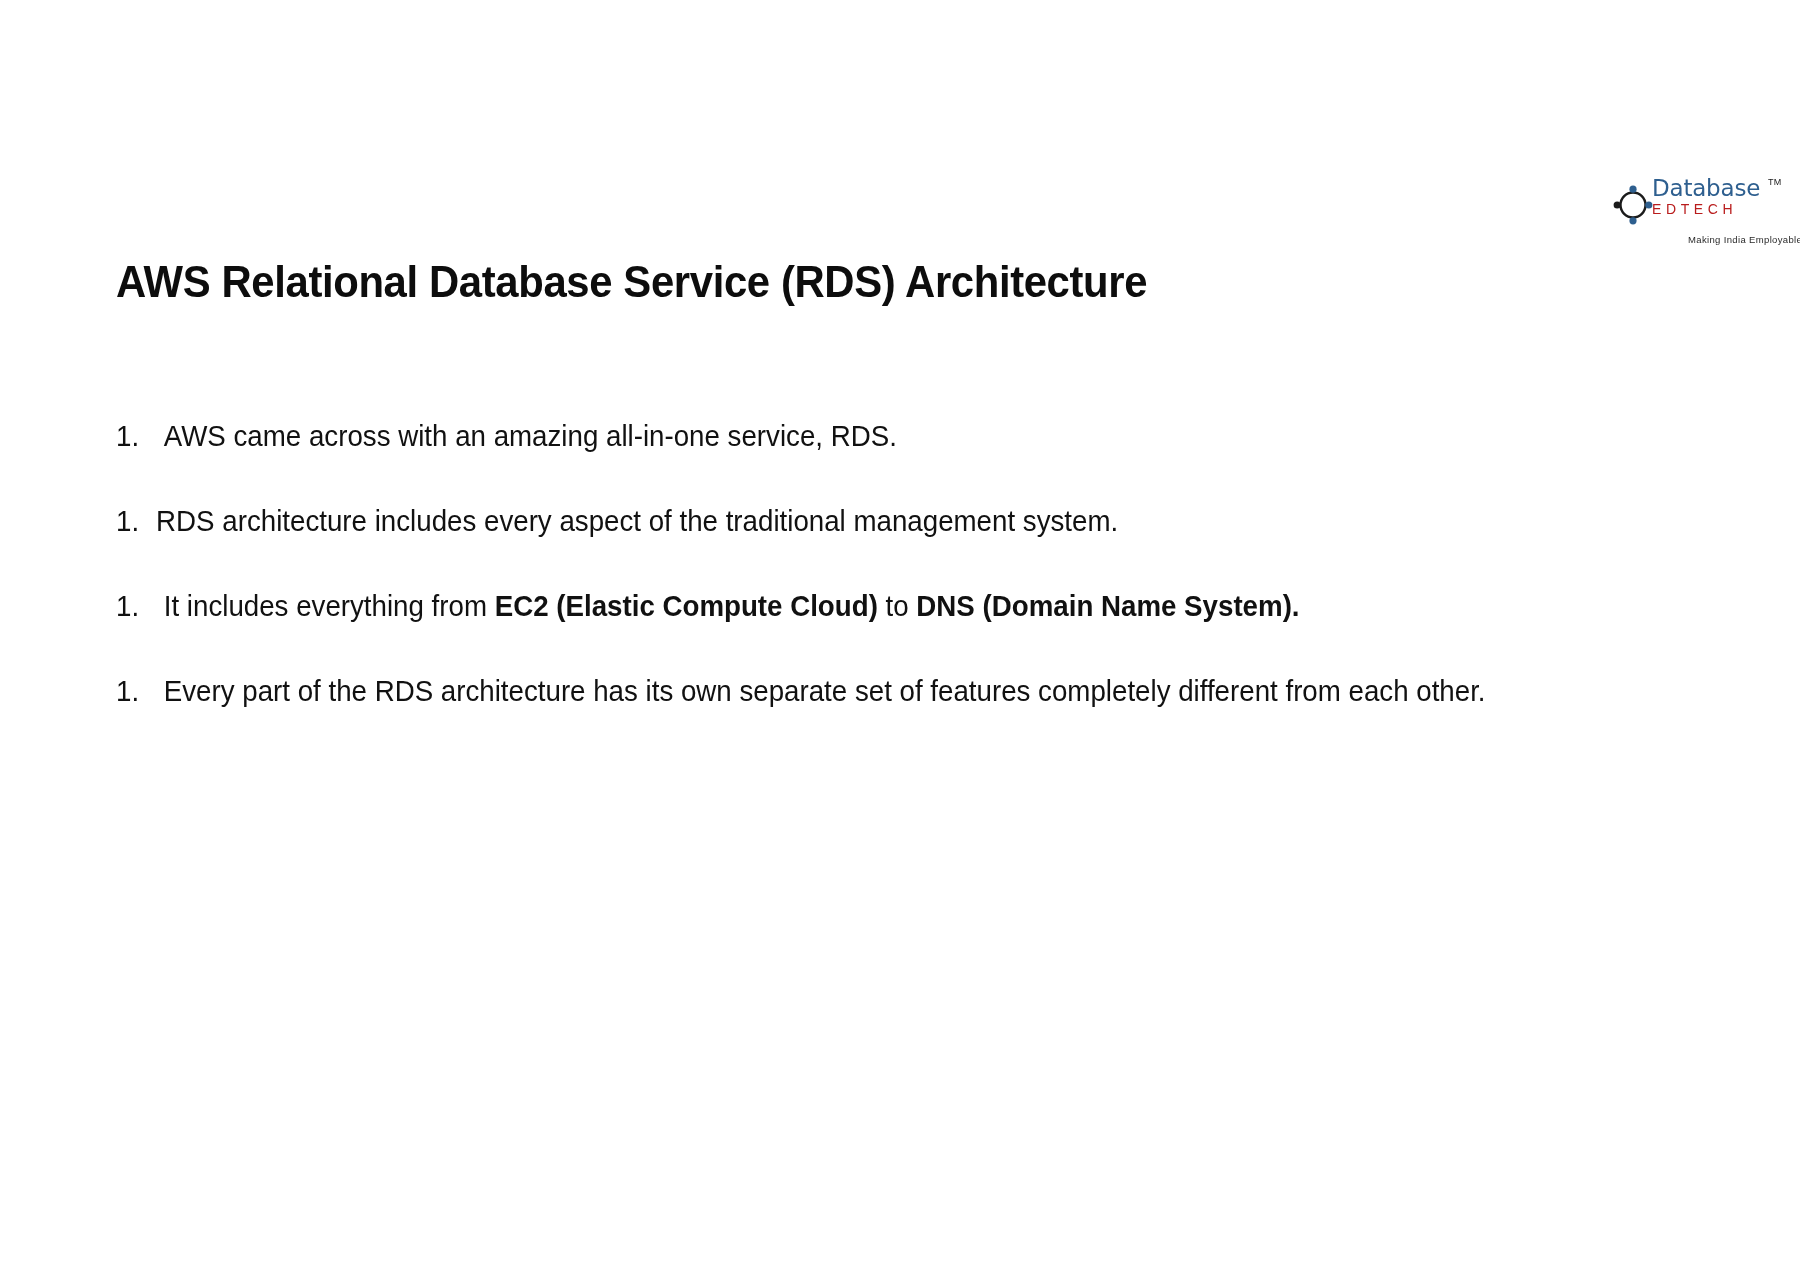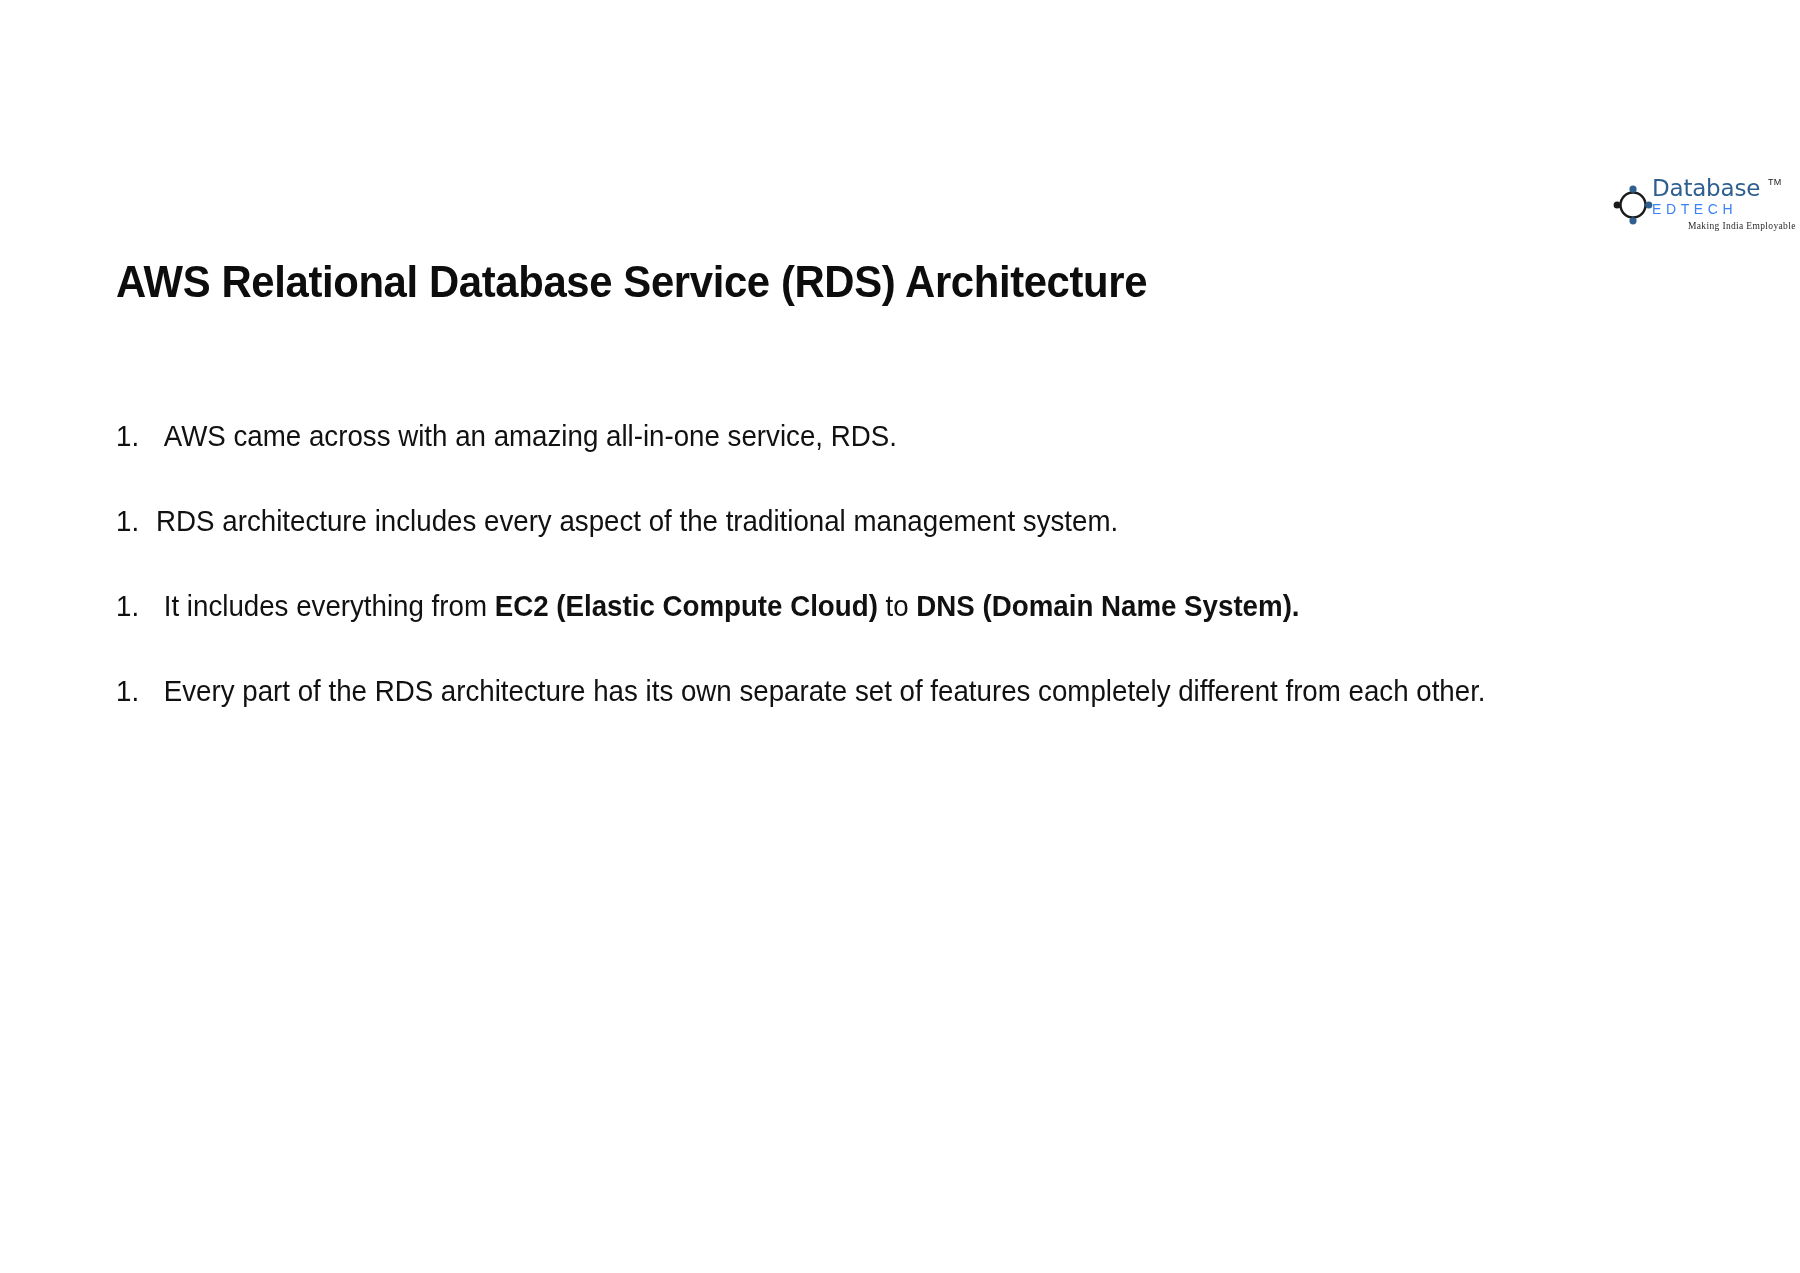--- a/index.html
+++ b/index.html
@@ -53,32 +53,32 @@
     top: 1px;
     font-family: "Liberation Sans", sans-serif;
     font-size: 9px;
     color: #1a1a1a;
     letter-spacing: 0.3px;
   }
   .logo-sub {
     font-family: "Liberation Sans", sans-serif;
     font-size: 14px;
     line-height: 17px;
-    color: #3b82f6;
+    color: #b91c1c;
     letter-spacing: 4.6px;
     margin-top: 1px;
     white-space: nowrap;
   }
   .logo-tagline {
-    font-family: Liberation Serif, serif;
+    font-family: Liberation Sans, sans-serif;
     font-size: 9.5px;
     line-height: 12px;
     color: #2b2b2b;
     letter-spacing: 0.35px;
-    margin-top: 2px;
+    margin-top: 16px;
     white-space: nowrap;
     padding-left: 36px;
   }
 
   
   .slide-title {
     position: absolute;
     left: 116px;
     top: 225px;
     font-family: "Liberation Sans", sans-serif;

